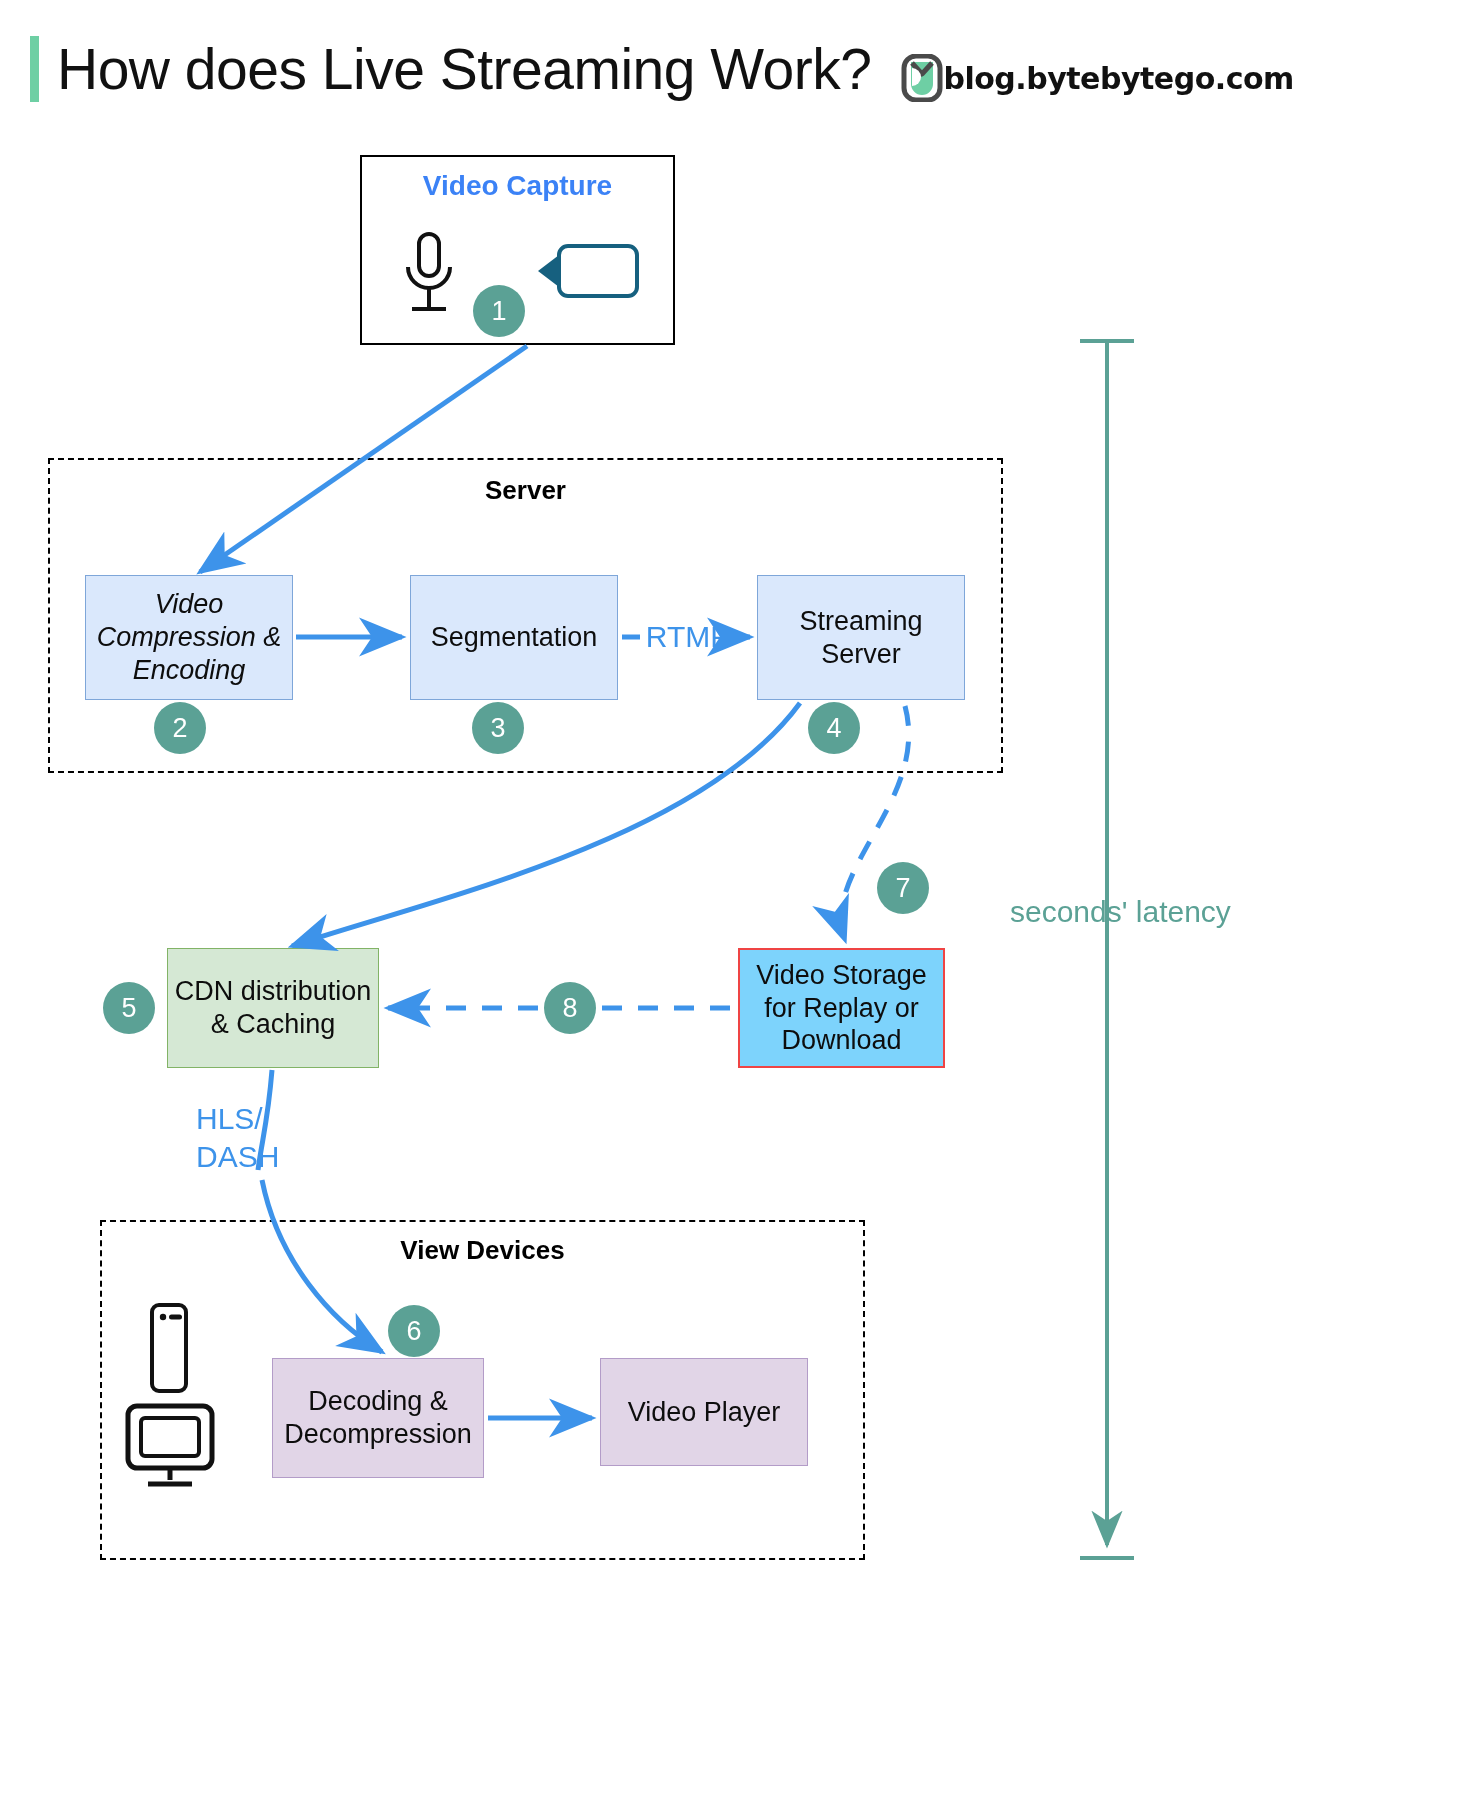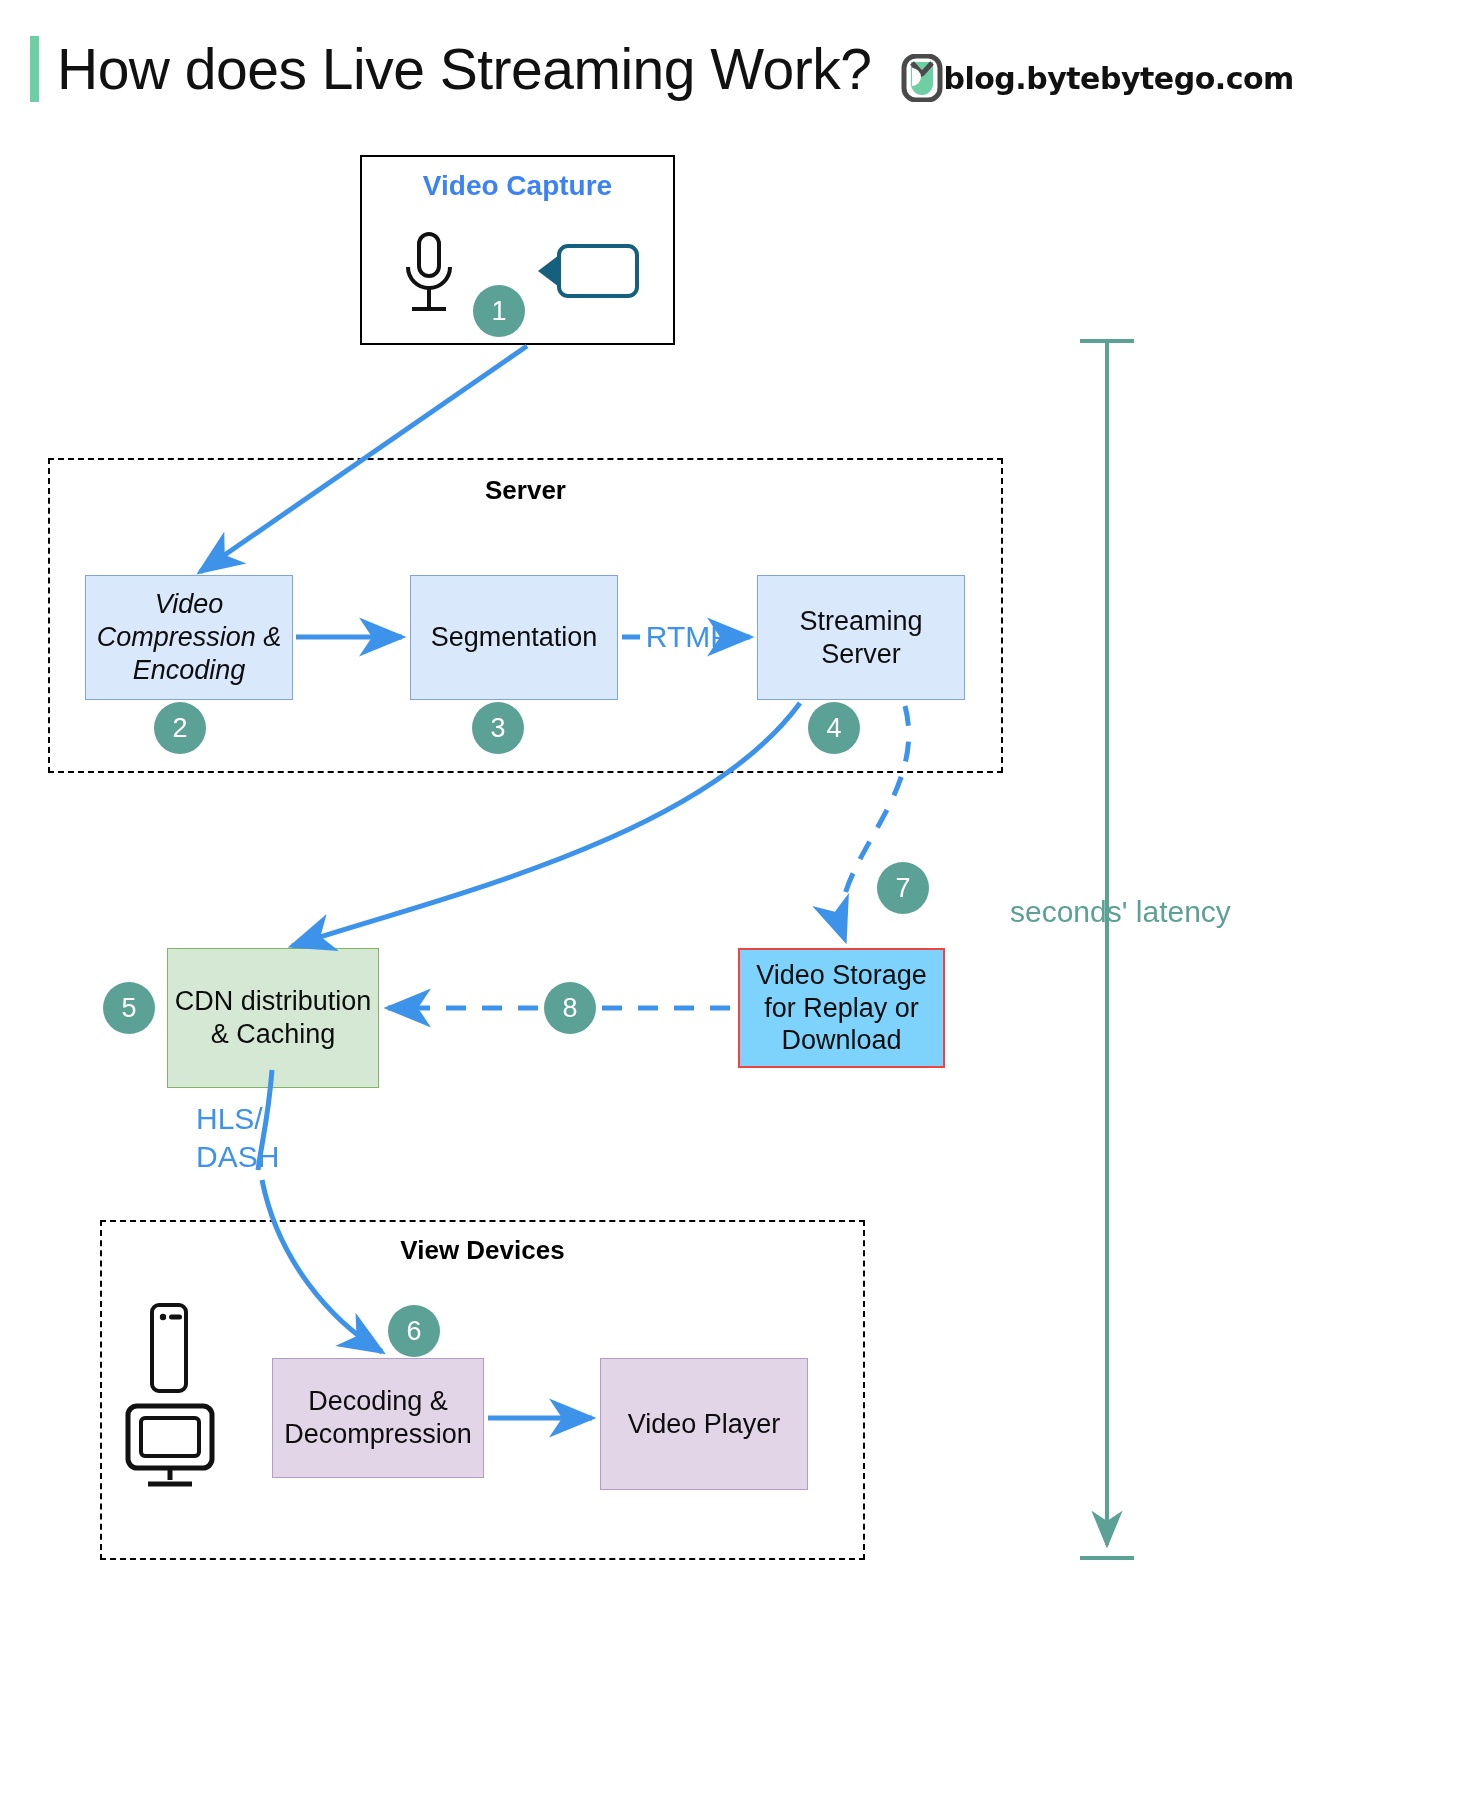--- a/index.html
+++ b/index.html
@@ -125,21 +125,21 @@
   <div class="badge" style="left:472px; top:702px;">3</div>
 
   <div class="box box-blue" style="left:757px; top:575px; width:208px; height:125px;">
     <span class="lbl">Streaming
 Server</span>
   </div>
   <div class="badge" style="left:808px; top:702px;">4</div>
 
   <div class="edge-label" style="left:628px; top:618px; width:120px;text-align:center;">RTMP</div>
 
-  <div class="box box-green" style="left:167px; top:948px; width:212px; height:140px;">
+  <div class="box box-green" style="left:167px; top:948px; width:212px; height:120px;">
     <span class="lbl">CDN distribution
 &amp; Caching</span>
   </div>
   <div class="badge" style="left:103px; top:982px;">5</div>
 
   <div class="box box-orange" style="left:738px; top:948px; width:207px; height:120px;">
     <span class="lbl">Video Storage
 for Replay or
 Download</span>
   </div>
@@ -165,21 +165,21 @@
     <line x1="46" y1="66" x2="46" y2="78" stroke="#111" stroke-width="5"></line>
     <line x1="24" y1="82" x2="68" y2="82" stroke="#111" stroke-width="5"></line>
   </svg>
 
   <div class="box box-purple" style="left:272px; top:1358px; width:212px; height:120px;">
     <span class="lbl">Decoding &amp;
 Decompression</span>
   </div>
   <div class="badge" style="left:388px; top:1305px;">6</div>
 
-  <div class="box box-purple" style="left:600px; top:1358px; width:208px; height:132px;">
+  <div class="box box-purple" style="left:600px; top:1358px; width:208px; height:108px;">
     <span class="lbl">Video Player</span>
   </div>
 
   <div class="latency-label" style="left:1010px; top:895px;">seconds' latency</div>
 
   <svg class="overlay">
     <defs>
       <marker id="ah" markerWidth="11" markerHeight="11" refX="8.6" refY="4.2" orient="auto" markerUnits="strokeWidth">
         <path d="M0,0.3 L9.5,4.2 L0,8.1 L2.6,4.2 Z" fill="#3d93ea"></path>
       </marker>

